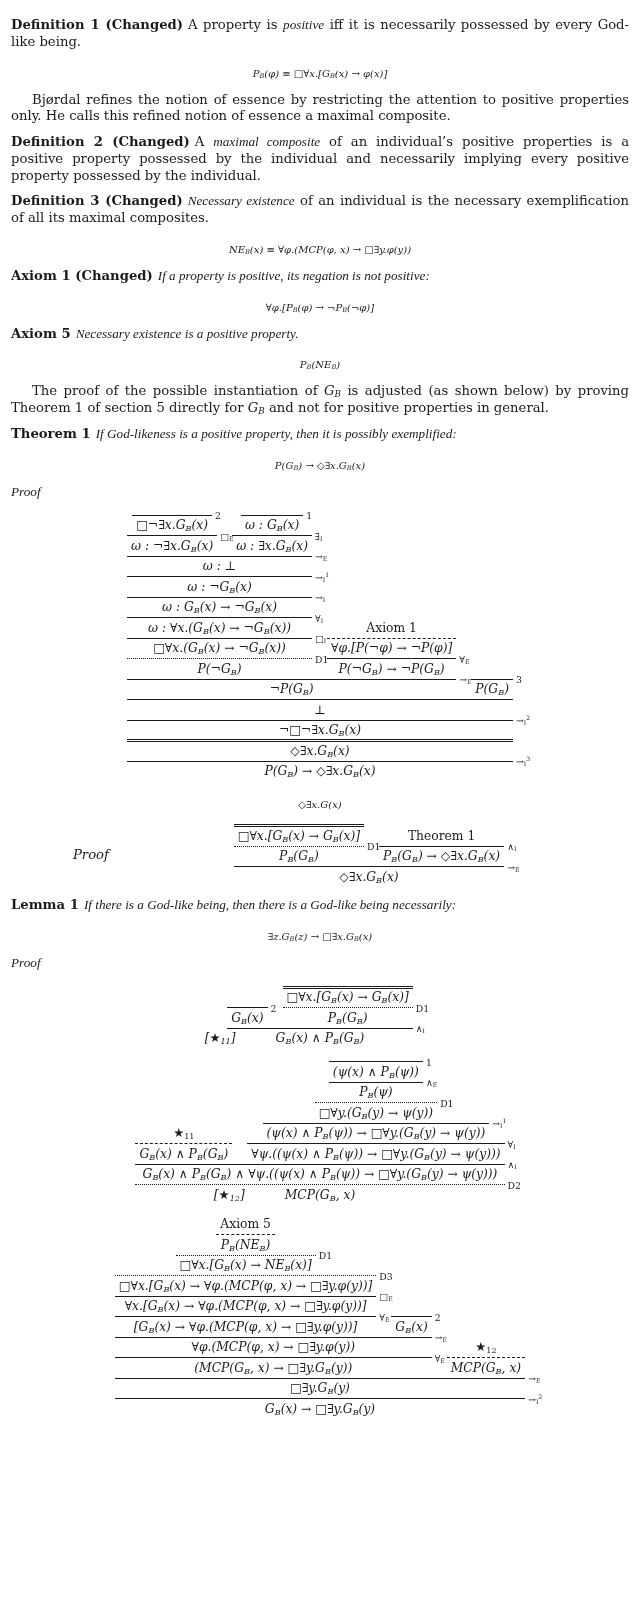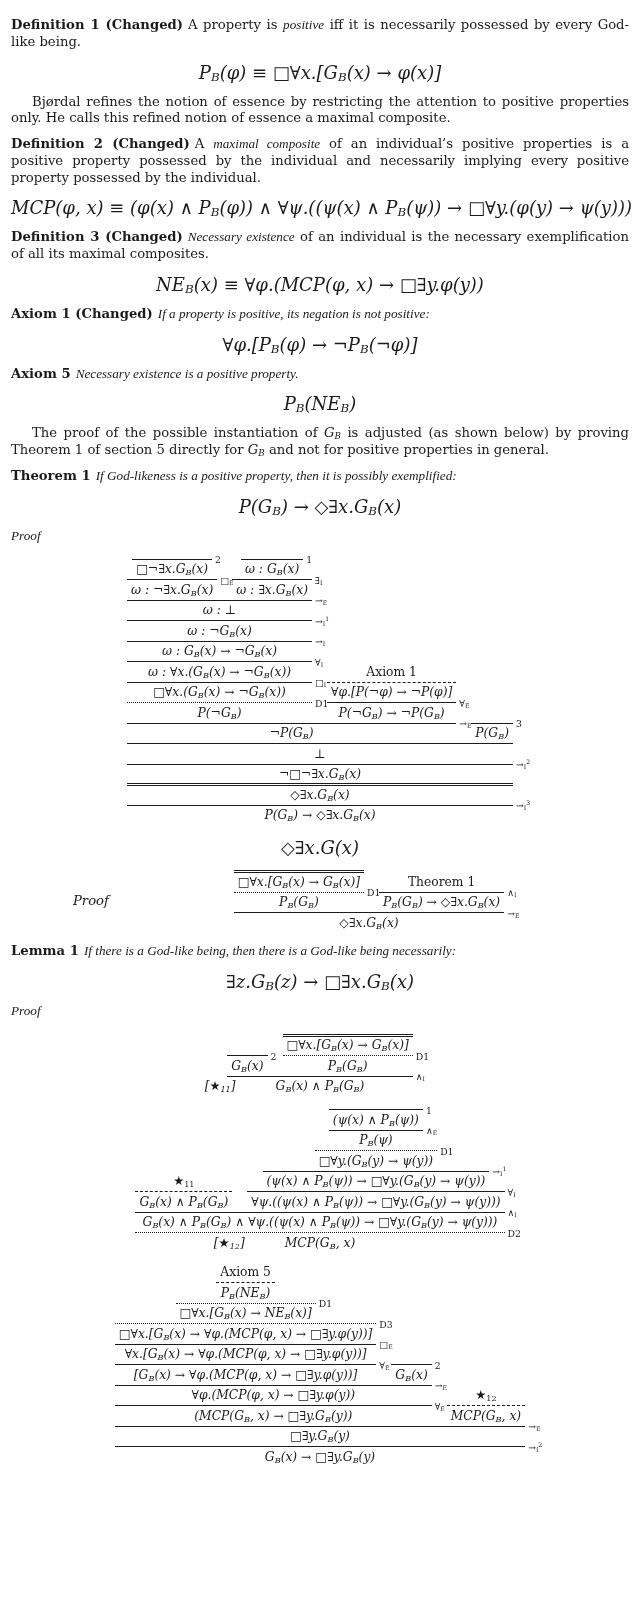--- a/index.html
+++ b/index.html
@@ -7,21 +7,21 @@
   html,body{background:#ffffff;}
   body{width:640px;height:1619px;overflow:hidden;color:#1b1b1b;
        font-family:"DejaVu Serif","DejaVu Sans",serif;}
   #doc{padding:8px 11px 0;}
   .para{font-size:13.2px;line-height:1.27;text-align:justify;margin-top:9px;}
   .para.indent{text-indent:21px;}
   .run-b{font-weight:700;margin-right:5px;margin-top:31px;}
   .run-i{font-style:italic;font-family:Liberation Serif, serif;}
   .run-m{font-style:italic;}
   .dmath{text-align:center;margin:11px 0;}
-  .mathtext{font-style:italic;font-size:18px;white-space:nowrap;}
+  .mathtext{font-style:italic;font-size:10px;white-space:nowrap;}
   .treewrap{display:flex;justify-content:center;margin:13px 0;font-size:12.3px;}
   .treewrap.inrow{flex:1;margin:0;}
   .proofrow{display:flex;align-items:center;margin:12px 0;}
   .prooflabel{font-style:italic;font-size:13.2px;margin-left:62px;}
   .pt-node{display:inline-flex;flex-direction:column;align-items:center;}
   .pt-prem{display:flex;align-items:flex-end;justify-content:center;gap:15px;}
   .pt-linerow{align-self:stretch;position:relative;height:4px;display:flex;align-items:center;}
   .pt-line{width:100%;border-top:1px solid #1b1b1b;}
   .pt-line.v2{height:3px;border-bottom:1px solid #1b1b1b;}
   .pt-line.vd{border-top:1px dotted #1b1b1b;}
@@ -37,21 +37,20 @@
   sup{vertical-align:0.55em;}
 </style>
 </head>
 <body>
 
 <main id="doc">
     <p class="para"><span class="run run-b">Definition 1 (Changed)</span><span class="run run-n">A property is </span><span class="run run-i">positive</span><span class="run run-n"> iff it is necessarily possessed by every God-like being.</span></p>
     <div class="dmath"><span class="mathtext">P<sub>B</sub>(φ) ≡ □∀x.[G<sub>B</sub>(x) → φ(x)]</span></div>
     <p class="para indent"><span class="run run-n">Bjørdal refines the notion of essence by restricting the attention to positive properties only. He calls this refined notion of essence a maximal composite.</span></p>
     <p class="para"><span class="run run-b">Definition 2 (Changed)</span><span class="run run-n">A </span><span class="run run-i">maximal composite</span><span class="run run-n"> of an individual’s positive properties is a positive property possessed by the individual and necessarily implying every positive property possessed by the individual.</span></p>
-    <div class="dmath"><span class="mathtext">MCP(φ, x) ≡ (φ(x) ∧ P<sub>B</sub>(φ)) ∧ ∀ψ.((ψ(x) ∧ P<sub>B</sub>(ψ)) → □∀y.(φ(y) → ψ(y)))</span></div>
     <p class="para"><span class="run run-b">Definition 3 (Changed)</span><span class="run run-i">Necessary existence</span><span class="run run-n"> of an individual is the necessary exemplification of all its maximal composites.</span></p>
     <div class="dmath"><span class="mathtext">NE<sub>B</sub>(x) ≡ ∀φ.(MCP(φ, x) → □∃y.φ(y))</span></div>
     <p class="para"><span class="run run-b">Axiom 1 (Changed)</span><span class="run run-i">If a property is positive, its negation is not positive:</span></p>
     <div class="dmath"><span class="mathtext">∀φ.[P<sub>B</sub>(φ) → ¬P<sub>B</sub>(¬φ)]</span></div>
     <p class="para"><span class="run run-b">Axiom 5</span><span class="run run-i">Necessary existence is a positive property.</span></p>
     <div class="dmath"><span class="mathtext">P<sub>B</sub>(NE<sub>B</sub>)</span></div>
     <p class="para indent"><span class="run run-n">The proof of the possible instantiation of </span><span class="run run-m">G<sub>B</sub></span><span class="run run-n"> is adjusted (as shown below) by proving Theorem 1 of section 5 directly for </span><span class="run run-m">G<sub>B</sub></span><span class="run run-n"> and not for positive properties in general.</span></p>
     <p class="para"><span class="run run-b">Theorem 1</span><span class="run run-i">If God-likeness is a positive property, then it is possibly exemplified:</span></p>
     <div class="dmath"><span class="mathtext">P(G<sub>B</sub>) → ◇∃x.G<sub>B</sub>(x)</span></div>
     <p class="para"><span class="run run-i">Proof</span></p>

